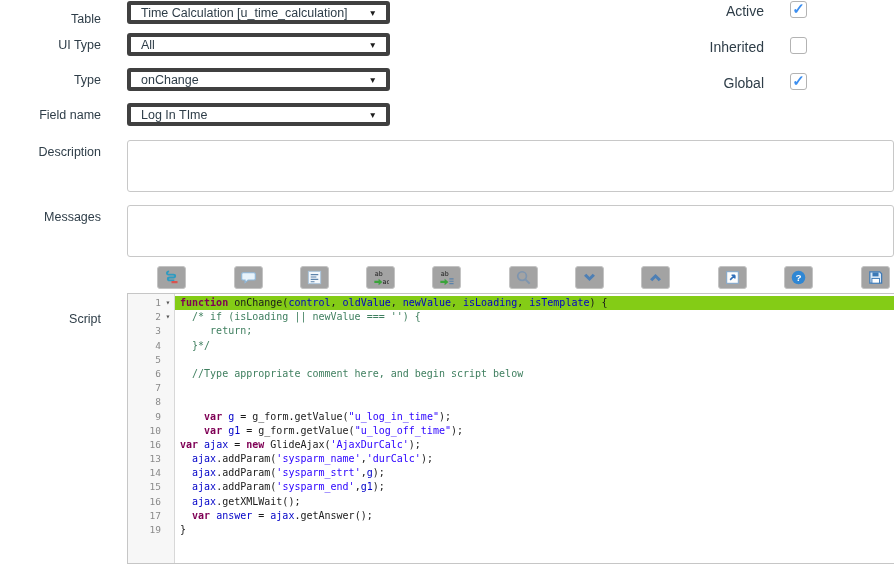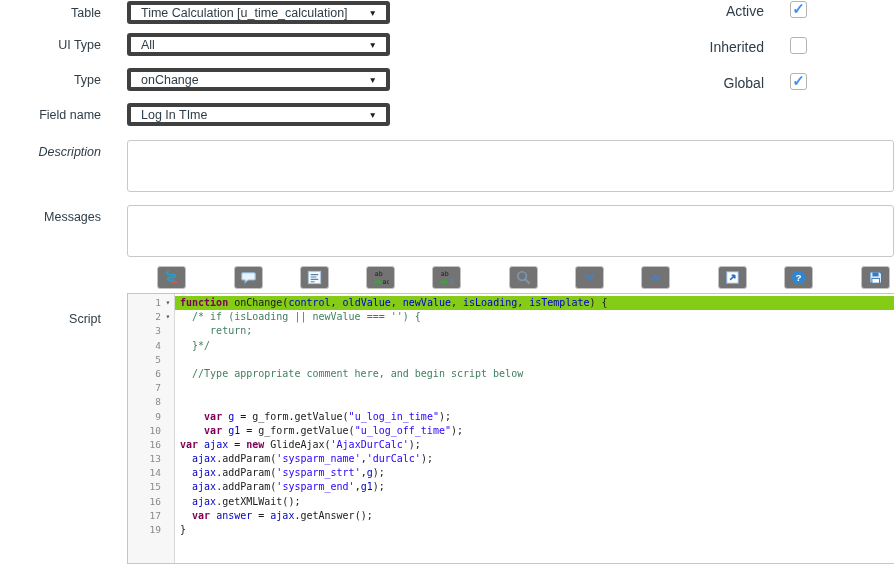--- a/index.html
+++ b/index.html
@@ -19,21 +19,21 @@
   .cb{position:absolute;left:790px;width:17px;height:17px;border:1px solid #b3b3b3;border-radius:3px;
       background:#fff;cursor:pointer;display:flex;align-items:center;justify-content:center;box-sizing:border-box;}
   .cb .tick{color:#3b8ef0;font-size:15px;font-weight:bold;line-height:1;margin-top:-2px;}
   
   .ta{position:absolute;left:127px;width:767px;height:52px;border:1px solid #c8c8c8;border-radius:3px;
       box-sizing:border-box;background:#fff;resize:none;font-family:"Liberation Sans",sans-serif;font-size:12px;
       padding:4px 6px;color:#2e3d48;outline:none;}
   
   .toolbar{position:absolute;left:122px;top:266px;display:flex;align-items:center;}
   .tgroup{display:flex;margin-right:11px;}
-  .tbtn{width:29px;height:23px;border:1px solid #c3c3c3;border-radius:3px;background:#737373;
+  .tbtn{width:29px;height:23px;border:1px solid #c3c3c3;border-radius:3px;background:#a3a3a3;
         margin-right:2px;display:flex;align-items:center;justify-content:center;cursor:pointer;box-sizing:border-box;margin-left:35px;}
   .tbtn svg{display:block;}
   
   .editor{position:absolute;left:127px;top:293px;width:767px;height:271px;border:1px solid #c6c6c6;
           border-right:none;background:#fff;font-family:"DejaVu Sans Mono","Liberation Mono",monospace;
           font-size:10px;overflow:hidden;box-sizing:border-box;}
   .gutterbg{position:absolute;left:0;top:0;width:47px;height:100%;background:#f7f7f7;
             border-right:1px solid #d8d8d8;box-sizing:border-box;}
   .lines{position:relative;padding-top:2px;}
   .codeline{display:flex;height:14.2px;line-height:14.2px;white-space:pre;}
@@ -44,21 +44,21 @@
   .tk-kw{color:#7f0055;font-weight:bold;}
   .tk-def{color:#0000c8;}
   .tk-str{color:#2a00ff;}
   .tk-com{color:#3f7f5f;}
   .tk-pl{color:#1a1a1a;}
 </style>
 </head>
 <body>
 
 <div class="page" id="page">
-    <div class="flabel" style="top: 6px;">Table</div>
+    <div class="flabel" style="top: 12px;">Table</div>
     <div class="select" style="top: 1px;">
       <span class="selval">Time Calculation [u_time_calculation]</span>
       <span class="caret">▼</span>
     </div>
     <div class="flabel" style="top: 38px;">UI Type</div>
     <div class="select" style="top: 33px;">
       <span class="selval">All</span>
       <span class="caret">▼</span>
     </div>
     <div class="flabel" style="top: 73px;">Type</div>
@@ -74,21 +74,21 @@
     <div class="rlabel" style="top: 3px;">Active</div>
     <div class="cb" style="top: 1px;">
       <span class="tick">✓</span>
     </div>
     <div class="rlabel" style="top: 39px;">Inherited</div>
     <div class="cb" style="top: 37px;"></div>
     <div class="rlabel" style="top: 75px;">Global</div>
     <div class="cb" style="top: 73px;">
       <span class="tick">✓</span>
     </div>
-    <div class="flabel" style="top: 145px; font-style: italic;">Description</div>
+    <div class="flabel" style="top: 145px;">Description</div>
     <textarea class="ta" style="top: 140px;"></textarea>
     <div class="flabel" style="top: 210px;">Messages</div>
     <textarea class="ta" style="top: 205px;"></textarea>
     <div class="flabel" style="top: 276px; margin-top: 36px;">Script</div>
     <div class="toolbar">
       <div class="tgroup">
         <div class="tbtn">
           <span>
             <svg width="17" height="17" viewBox="0 0 18 18">
               <path d="M6.5 2.5 C3.5 2.5 3.5 6 6 6 L11 6 C13.5 6 13.5 9 11 9 L7 9 C4.5 9 4.5 12 7 12 L12 12" fill="none" stroke="#2f9bc1" stroke-width="2"></path>

